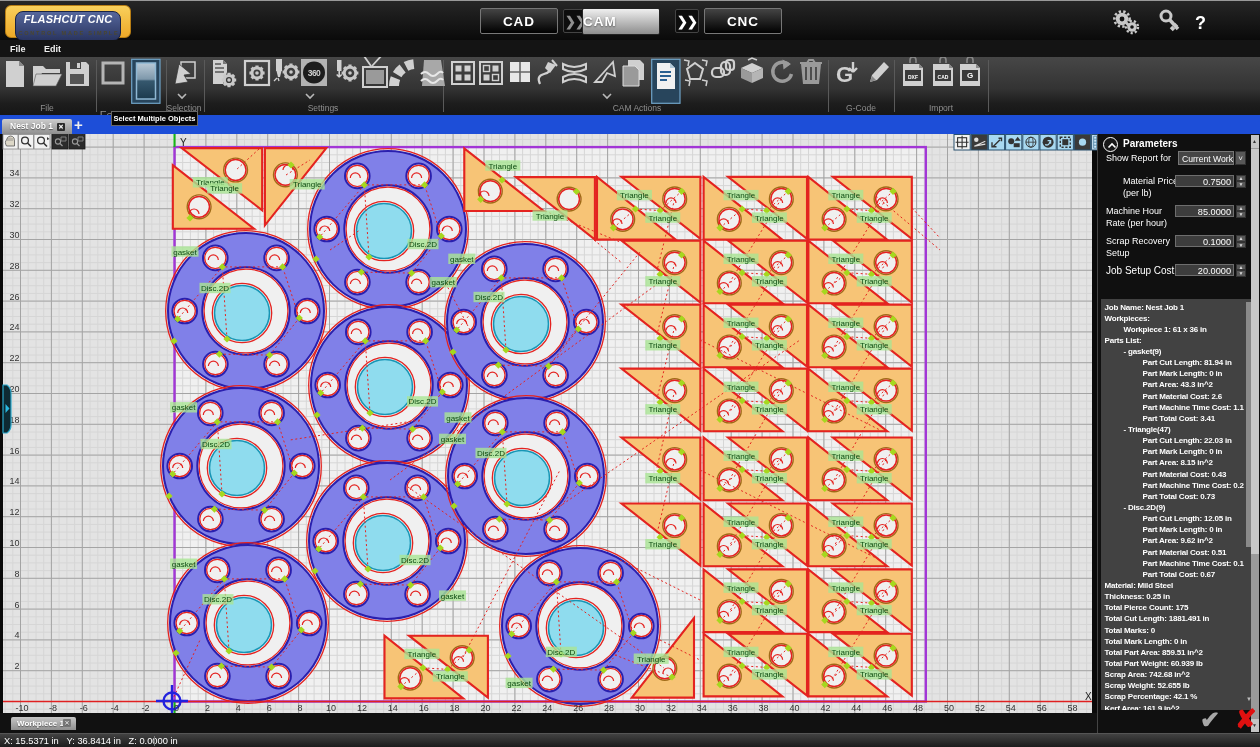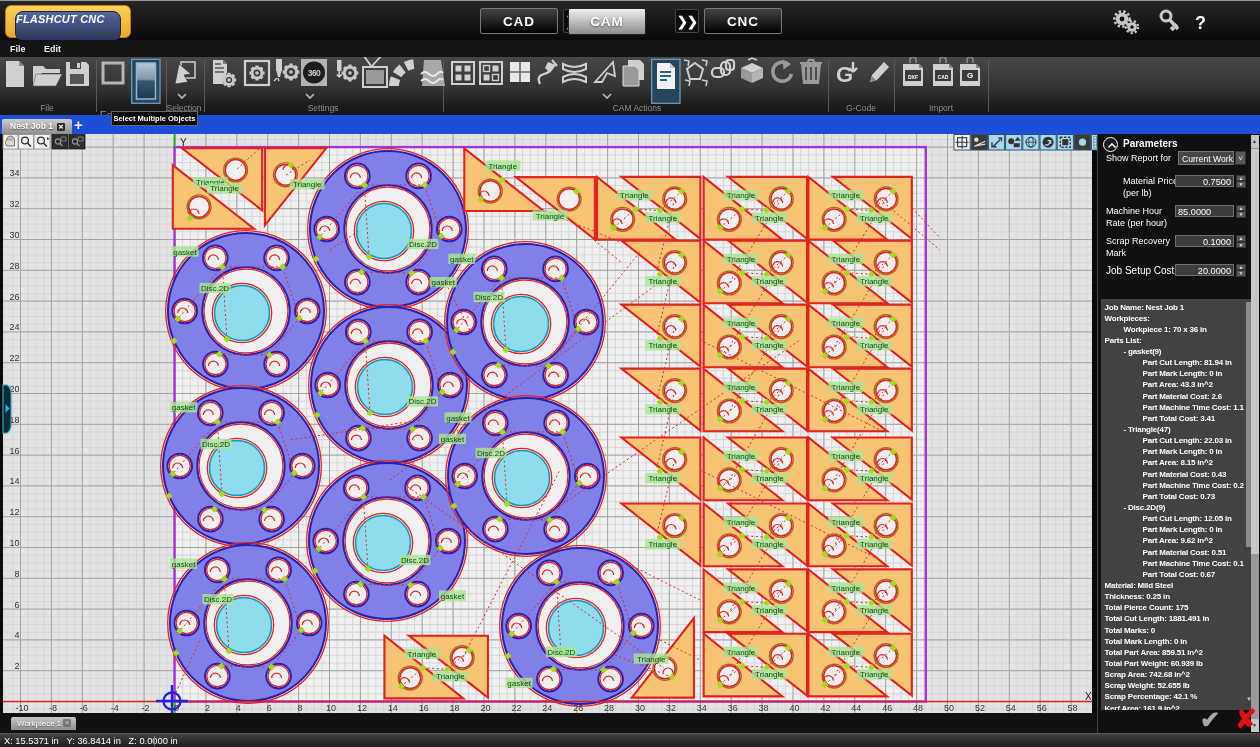--- a/index.html
+++ b/index.html
@@ -1,26 +1,26 @@
 <!DOCTYPE html>
 <html><head><meta charset="utf-8"><style>
 *{margin:0;padding:0;box-sizing:border-box}
 body{width:1260px;height:747px;font-family:"Liberation Sans",sans-serif;background:#000;overflow:hidden;position:relative}
 .abs{position:absolute}
 </style></head>
 <body>
 
 <div class="abs" style="left:0;top:0;width:1260px;height:40px;background:linear-gradient(#262626,#0a0a0a);border-top:1px solid #999">
   <div class="abs" style="left:5px;top:4px;width:126px;height:33px;border-radius:6px;background:linear-gradient(#f9d05c,#eda928);border:1px solid #b87e14">
-    <div class="abs" style="left:9px;top:5px;width:106px;height:30px;border-radius:8px;background:linear-gradient(#56679c,#2a3560);border:1px solid #1a2344;color:#fff;font-weight:bold;font-style:italic;font-size:11px;line-height:15px;letter-spacing:0.2px">FLASHCUT CNC</div>
+    <div class="abs" style="left:9px;top:5px;width:106px;height:30px;border-radius:8px;background:linear-gradient(#56679c,#2a3560);border:1px solid #1a2344;color:#fff;font-weight:bold;font-style:italic;font-size:11px;text-align:center;line-height:15px;letter-spacing:0.2px">FLASHCUT CNC</div>
     <div class="abs" style="left:0;top:24px;width:126px;text-align:center;font-size:5.5px;font-weight:bold;color:#4a4630;letter-spacing:1.8px">CONTROL MADE SIMPLE</div>
   </div>
   <div class="abs" style="left:480px;top:7px;width:78px;height:26px;background:linear-gradient(#444,#000);border:1px solid #777;border-radius:2px;color:#fff;font-size:13.5px;font-weight:bold;text-align:center;line-height:25px;letter-spacing:1px">CAD</div>
   <div class="abs" style="left:563px;top:8px;width:24px;height:24px;background:#0d0d0d;border:1px solid #444;border-radius:2px;color:#909090;font-size:13px;font-weight:bold;text-align:center;line-height:23px;letter-spacing:-1px">❯❯</div>
-  <div class="abs" style="left:568px;top:6.5px;width:78px;height:27px;background:linear-gradient(#efefef,#8d8d8d);border:1px solid #222;border-radius:2px;color:#fff;font-size:13.5px;font-weight:bold;text-align:center;line-height:26px;letter-spacing:1px;text-shadow:0 1px 2px #555">CAM</div>
+  <div class="abs" style="left:582px;top:6.5px;width:78px;height:27px;background:linear-gradient(#efefef,#8d8d8d);border:1px solid #222;border-radius:2px;color:#fff;font-size:13.5px;font-weight:bold;line-height:26px;letter-spacing:1px;text-shadow:0 1px 2px #555">CAM</div>
   <div class="abs" style="left:675px;top:8px;width:24px;height:24px;background:#0d0d0d;border:1px solid #444;border-radius:2px;color:#fff;font-size:13px;font-weight:bold;text-align:center;line-height:23px;letter-spacing:-1px">❯❯</div>
   <div class="abs" style="left:704px;top:7px;width:78px;height:26px;background:linear-gradient(#444,#000);border:1px solid #777;border-radius:2px;color:#fff;font-size:13.5px;font-weight:bold;text-align:center;line-height:25px;letter-spacing:1px">CNC</div>
   <svg class="abs" style="left:1110px;top:6px" width="120" height="30" viewBox="0 0 120 30">
     <g fill="#c8c8c8">
         <circle cx="12" cy="12" r="6.2"></circle>
         <circle cx="22" cy="20" r="4.8"></circle>
       </g>
       <circle cx="12" cy="12" r="7.6" fill="none" stroke="#c8c8c8" stroke-width="2.6" stroke-dasharray="2.4 2.2"></circle>
       <circle cx="22" cy="20" r="6" fill="none" stroke="#c8c8c8" stroke-width="2.4" stroke-dasharray="2.2 2"></circle>
       <circle cx="12" cy="12" r="2.4" fill="#111"></circle>
@@ -1126,46 +1126,46 @@
       </div>
       <div style="position:absolute;left:74px;top:38.8px;width:59px;height:12px;background:#3d3d3d;border:1px solid #6e6e6e;color:#fff;font-size:9.2px;text-align:right;padding:0 2px;line-height:12.5px">0.7500</div>
       <div style="position:absolute;left:135px;top:38.8px;width:10px;height:14px">
         <div style="height:6.5px;background:#585858;border:0.5px solid #333;color:#ddd;font-size:5px;line-height:5.5px;text-align:center">▲</div>
         <div style="height:6.5px;background:#585858;border:0.5px solid #333;color:#ddd;font-size:5px;line-height:5.5px;text-align:center">▼</div>
       </div>
     <div style="position:absolute;left:5px;top:68.5px;font-size:9px;line-height:12.4px;color:#fff">
         <div>Machine Hour</div>
         <div>Rate (per hour)</div>
       </div>
-      <div style="position:absolute;left:74px;top:68.6px;width:59px;height:12px;background:#3d3d3d;border:1px solid #6e6e6e;color:#fff;font-size:9.2px;text-align:left;padding:0 2px;line-height:12.5px">85.0000</div>
+      <div style="position:absolute;left:74px;top:68.6px;width:59px;height:12px;background:#3d3d3d;border:1px solid #6e6e6e;color:#fff;font-size:9.2px;text-align:right;padding:0 2px;line-height:12.5px">85.0000</div>
       <div style="position:absolute;left:135px;top:68.6px;width:10px;height:14px">
         <div style="height:6.5px;background:#585858;border:0.5px solid #333;color:#ddd;font-size:5px;line-height:5.5px;text-align:center">▲</div>
         <div style="height:6.5px;background:#585858;border:0.5px solid #333;color:#ddd;font-size:5px;line-height:5.5px;text-align:center">▼</div>
       </div>
     <div style="position:absolute;left:5px;top:99px;font-size:9px;line-height:12.4px;color:#fff">
         <div>Scrap Recovery</div>
-        <div>Mark</div>
+        <div>Setup</div>
       </div>
       <div style="position:absolute;left:74px;top:99.3px;width:59px;height:12px;background:#3d3d3d;border:1px solid #6e6e6e;color:#fff;font-size:9.2px;text-align:right;padding:0 2px;line-height:12.5px">0.1000</div>
       <div style="position:absolute;left:135px;top:99.3px;width:10px;height:14px">
         <div style="height:6.5px;background:#585858;border:0.5px solid #333;color:#ddd;font-size:5px;line-height:5.5px;text-align:center">▲</div>
         <div style="height:6.5px;background:#585858;border:0.5px solid #333;color:#ddd;font-size:5px;line-height:5.5px;text-align:center">▼</div>
       </div>
     <div style="position:absolute;left:5px;top:129px;font-size:10px;line-height:12.4px;color:#fff">
         <div>Job Setup Cost</div>
       </div>
       <div style="position:absolute;left:74px;top:127.7px;width:59px;height:12px;background:#3d3d3d;border:1px solid #6e6e6e;color:#fff;font-size:9.2px;text-align:right;padding:0 2px;line-height:12.5px">20.0000</div>
       <div style="position:absolute;left:135px;top:127.7px;width:10px;height:14px">
         <div style="height:6.5px;background:#585858;border:0.5px solid #333;color:#ddd;font-size:5px;line-height:5.5px;text-align:center">▲</div>
         <div style="height:6.5px;background:#585858;border:0.5px solid #333;color:#ddd;font-size:5px;line-height:5.5px;text-align:center">▼</div>
       </div>
     <div style="position:absolute;left:0px;top:162.5px;width:150px;height:411px;background:#424242;color:#fff;font-size:8px;line-height:11.14px;font-weight:bold;padding:3px 0 0 3.5px;overflow:hidden;letter-spacing:-0.2px;white-space:nowrap">
         <div style="padding-left:0px">Job Name: Nest Job 1</div>
         <div style="padding-left:0px">Workpieces:</div>
-        <div style="padding-left:19px">Workpiece 1: 70 x 36 in</div>
+        <div style="padding-left:19px">Workpiece 1: 61 x 36 in</div>
         <div style="padding-left:0px">Parts List:</div>
         <div style="padding-left:19px">- gasket(9)</div>
         <div style="padding-left:38px">Part Cut Length: 81.94 in</div>
         <div style="padding-left:38px">Part Mark Length: 0 in</div>
         <div style="padding-left:38px">Part Area: 43.3 in^2</div>
         <div style="padding-left:38px">Part Material Cost: 2.6</div>
         <div style="padding-left:38px">Part Machine Time Cost: 1.1</div>
         <div style="padding-left:38px">Part Total Cost: 3.41</div>
         <div style="padding-left:19px">- Triangle(47)</div>
         <div style="padding-left:38px">Part Cut Length: 22.03 in</div>
@@ -1200,19 +1200,19 @@
   <div style="position:absolute;right:1.5px;top:1px;width:8px;height:597px;background:#9a9a9a">
     <div style="position:absolute;top:0;width:8px;height:13px;background:#c4c4c4;color:#333;font-size:5px;text-align:center;line-height:13px">▲</div>
     <div style="position:absolute;top:14px;width:8px;height:405px;background:#c8c8c8"></div>
     <div style="position:absolute;bottom:0;width:8px;height:13px;background:#c4c4c4;color:#333;font-size:5px;text-align:center;line-height:13px">▼</div>
   </div>
   <div style="position:absolute;left:102px;top:572px;color:#a8a8a8;font-size:24px;font-weight:bold">✔</div>
   <div style="position:absolute;left:137px;top:570px;color:#e01010;font-size:26px;font-weight:bold">✘</div>
 </div>
 
 <div class="abs" style="left:0;top:713px;width:1097px;height:20px;background:#111">
-  <div class="abs" style="left:11px;top:3.5px;width:65px;height:13px;background:linear-gradient(#c6c6c6,#8e8e8e);border-radius:2px 2px 0 0;color:#fff;font-size:8px;font-weight:normal;line-height:13px;text-shadow:0 1px 1px #555;padding-left:6px">Workpiece 1
+  <div class="abs" style="left:11px;top:3.5px;width:65px;height:13px;background:linear-gradient(#c6c6c6,#8e8e8e);border-radius:2px 2px 0 0;color:#fff;font-size:8px;font-weight:bold;line-height:13px;text-shadow:0 1px 1px #555;padding-left:6px">Workpiece 1
     <span style="position:absolute;left:52px;top:2.5px;width:8px;height:8px;background:#777;color:#ddd;font-size:6px;line-height:8px;text-align:center;border-radius:1px">✕</span>
   </div>
 </div>
 <div class="abs" style="left:0;top:733px;width:1260px;height:14px;background:linear-gradient(#424242,#1c1c1c);border-top:1px solid #555">
   <span class="abs" style="left:4px;top:1.5px;color:#fff;font-size:9.3px">X: 15.5371 in&nbsp;&nbsp;&nbsp;Y: 36.8414 in&nbsp;&nbsp;&nbsp;Z: 0.0000 in</span>
   <div class="abs" style="left:154px;top:2px;width:1px;height:10px;background:#777"></div>
 </div>
 </body></html>

